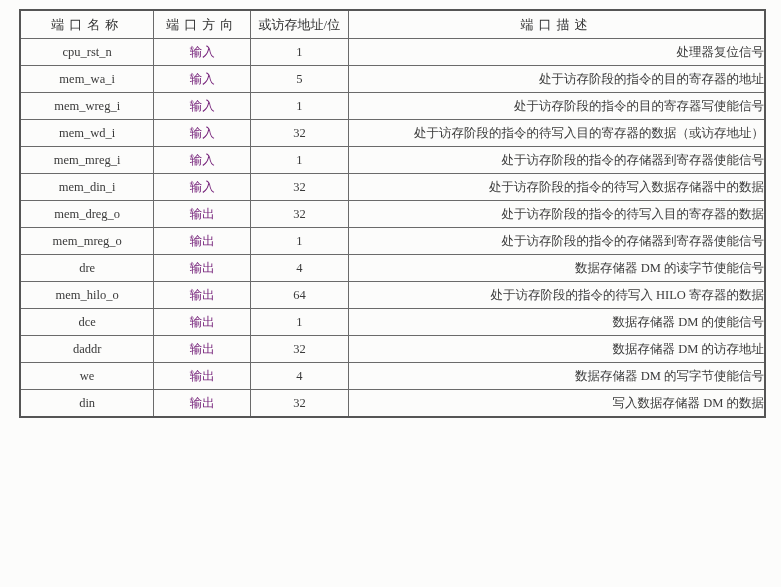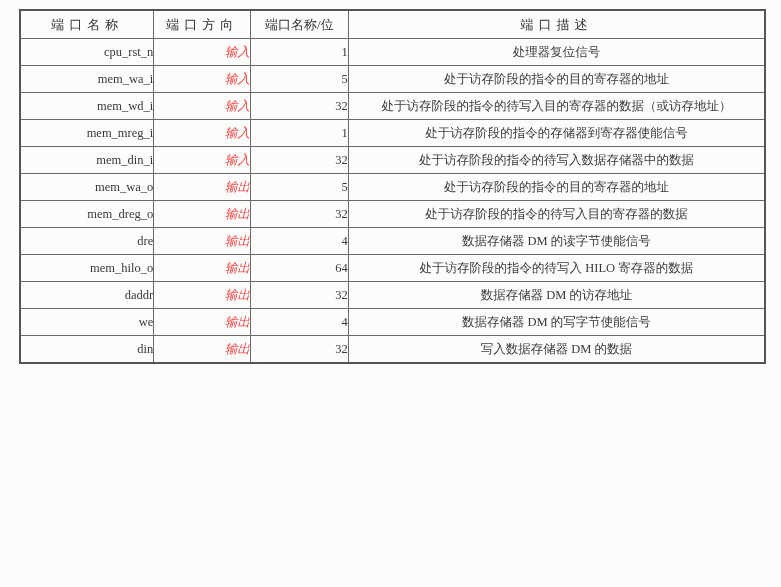--- a/index.html
+++ b/index.html
@@ -39,97 +39,109 @@
       letter-spacing: 0;
       height: 27px;
       text-align: center;
       color: #333;
     }
     table.ports th.spaced { letter-spacing: 5px; }
     col.c-name { width: 134px; }
     col.c-dir { width: 97px; }
     col.c-width { width: 98px; }
     col.c-desc { width: 418px; }
-    td.name, td.dir, td.width { text-align: right; }
-    td.desc { text-align: center; padding-left: 11px; }
-    td.dir { color: #ef4444; font-style: italic; }
+    td.name, td.dir, td.width { text-align: center; }
+    td.desc { text-align: right; padding-left: 11px; }
+    td.dir { color: #701a75; }
   </style>
 </head>
 <body>
 
 <div class="page">
   <table class="ports">
     <colgroup>
       <col class="c-name">
         <col class="c-dir">
         <col class="c-width">
         <col class="c-desc">
     </colgroup>
     <thead>
       <tr>
         <th class="spaced">端口名称</th>
         <th class="spaced">端口方向</th>
-        <th>端口名称/位</th>
+        <th>或访存地址/位</th>
         <th class="spaced">端口描述</th>
       </tr>
     </thead>
     <tbody id="port-body">
         <tr>
           <td class="name">cpu_rst_n</td>
           <td class="dir">输入</td>
           <td class="width">1</td>
           <td class="desc">处理器复位信号</td>
         </tr>
         <tr>
           <td class="name">mem_wa_i</td>
           <td class="dir">输入</td>
           <td class="width">5</td>
           <td class="desc">处于访存阶段的指令的目的寄存器的地址</td>
+        </tr>
+        <tr>
+          <td class="name">mem_wreg_i</td>
+          <td class="dir">输入</td>
+          <td class="width">1</td>
+          <td class="desc">处于访存阶段的指令的目的寄存器写使能信号</td>
         </tr>
         <tr>
           <td class="name">mem_wd_i</td>
           <td class="dir">输入</td>
           <td class="width">32</td>
           <td class="desc">处于访存阶段的指令的待写入目的寄存器的数据（或访存地址）</td>
         </tr>
         <tr>
           <td class="name">mem_mreg_i</td>
           <td class="dir">输入</td>
           <td class="width">1</td>
           <td class="desc">处于访存阶段的指令的存储器到寄存器使能信号</td>
         </tr>
         <tr>
           <td class="name">mem_din_i</td>
           <td class="dir">输入</td>
           <td class="width">32</td>
           <td class="desc">处于访存阶段的指令的待写入数据存储器中的数据</td>
         </tr>
         <tr>
-          <td class="name">mem_wa_o</td>
-          <td class="dir">输出</td>
-          <td class="width">5</td>
-          <td class="desc">处于访存阶段的指令的目的寄存器的地址</td>
-        </tr>
-        <tr>
           <td class="name">mem_dreg_o</td>
           <td class="dir">输出</td>
           <td class="width">32</td>
           <td class="desc">处于访存阶段的指令的待写入目的寄存器的数据</td>
+        </tr>
+        <tr>
+          <td class="name">mem_mreg_o</td>
+          <td class="dir">输出</td>
+          <td class="width">1</td>
+          <td class="desc">处于访存阶段的指令的存储器到寄存器使能信号</td>
         </tr>
         <tr>
           <td class="name">dre</td>
           <td class="dir">输出</td>
           <td class="width">4</td>
           <td class="desc">数据存储器 DM 的读字节使能信号</td>
         </tr>
         <tr>
           <td class="name">mem_hilo_o</td>
           <td class="dir">输出</td>
           <td class="width">64</td>
           <td class="desc">处于访存阶段的指令的待写入 HILO 寄存器的数据</td>
+        </tr>
+        <tr>
+          <td class="name">dce</td>
+          <td class="dir">输出</td>
+          <td class="width">1</td>
+          <td class="desc">数据存储器 DM 的使能信号</td>
         </tr>
         <tr>
           <td class="name">daddr</td>
           <td class="dir">输出</td>
           <td class="width">32</td>
           <td class="desc">数据存储器 DM 的访存地址</td>
         </tr>
         <tr>
           <td class="name">we</td>
           <td class="dir">输出</td>

